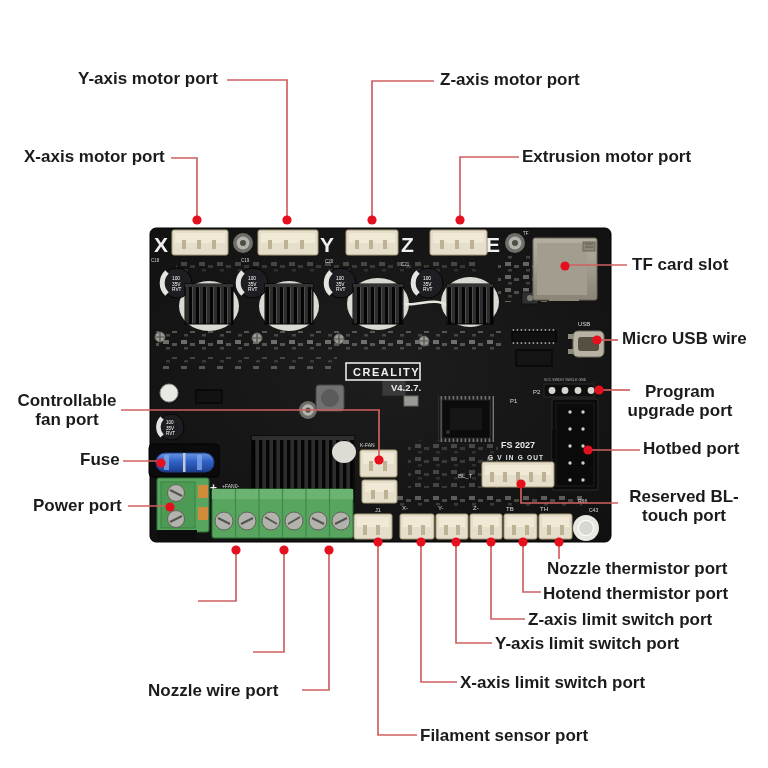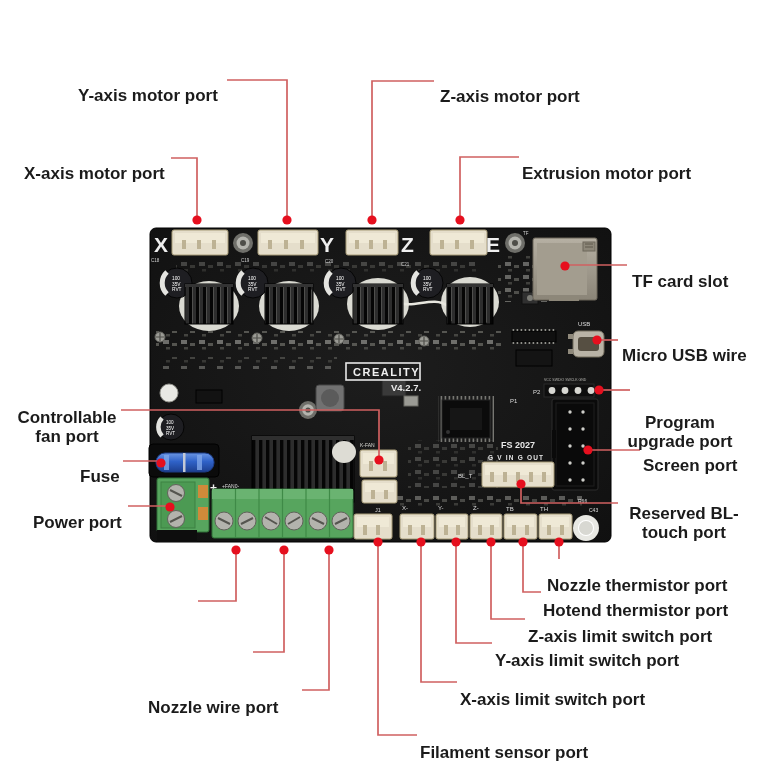--- a/index.html
+++ b/index.html
@@ -1,19 +1,19 @@
 <!DOCTYPE html>
 <html><head>
 <meta charset="utf-8">
 <style>
   html,body{margin:0;padding:0;background:#fff;}
   .canvas{position:relative;width:768px;height:768px;background:#ffffff;overflow:hidden;
           font-family:"Liberation Sans",sans-serif;}
   .art{position:absolute;left:0;top:0;}
-  .lbl{position:absolute;font:700 17px/19px "Liberation Sans",sans-serif;color:#1b1b1b;white-space:nowrap;margin-top:17px;}
+  .lbl{position:absolute;font:700 17px/19px "Liberation Sans",sans-serif;color:#1b1b1b;white-space:nowrap;}
   .lbl.wrap{white-space:normal;text-align:center;}
 </style>
 </head>
 <body>
 
 <div class="canvas">
 
 <svg class="art" width="768" height="768" viewBox="0 0 768 768">
   <defs>
     <radialGradient id="pcbg" cx="50%" cy="45%" r="75%">
@@ -425,22 +425,22 @@
     <circle cx="379" cy="460" r="4.6"></circle>
   </g>
 </svg>
 
 <div class="lbl" style="left:78px;top:69px">Y-axis motor port</div>
 <div class="lbl" style="left:440px;top:70px">Z-axis motor port</div>
 <div class="lbl" style="left:24px;top:147px">X-axis motor port</div>
 <div class="lbl" style="left:522px;top:147px">Extrusion motor port</div>
 <div class="lbl" style="left:632px;top:255px">TF card slot</div>
 <div class="lbl" style="left:622px;top:329px">Micro USB wire</div>
-<div class="lbl wrap" style="left:622px;top:396px;width:116px">Program upgrade port</div>
-<div class="lbl" style="left:643px;top:439px">Screen port</div>
+<div class="lbl wrap" style="left:622px;top:382px;width:116px">Program upgrade port</div>
+<div class="lbl" style="left:643px;top:439px">Hotbed port</div>
 <div class="lbl wrap" style="left:620px;top:487px;width:128px">Reserved BL-touch port</div>
 <div class="lbl" style="left:547px;top:559px">Nozzle thermistor port</div>
 <div class="lbl" style="left:543px;top:584px">Hotend thermistor port</div>
 <div class="lbl" style="left:528px;top:610px">Z-axis limit switch port</div>
 <div class="lbl" style="left:495px;top:634px">Y-axis limit switch port</div>
 <div class="lbl" style="left:460px;top:673px">X-axis limit switch port</div>
 <div class="lbl" style="left:420px;top:726px">Filament sensor port</div>
 <div class="lbl" style="left:148px;top:681px">Nozzle wire port</div>
 <div class="lbl" style="left:33px;top:496px">Power port</div>
 <div class="lbl" style="left:80px;top:450px">Fuse</div>

